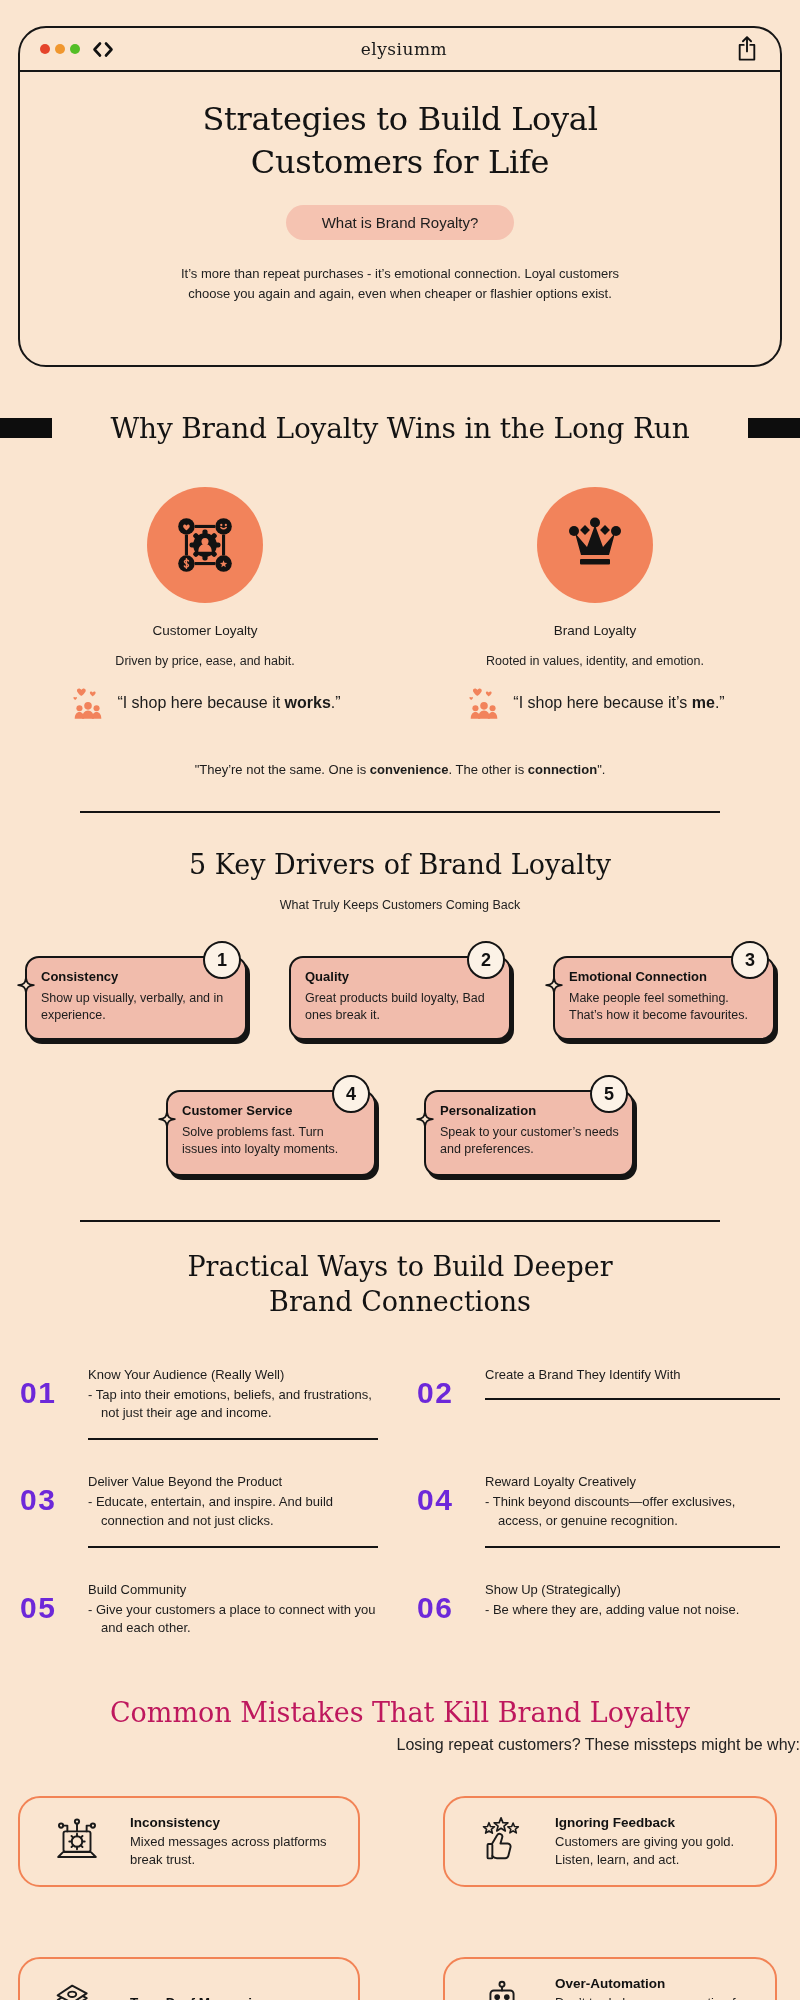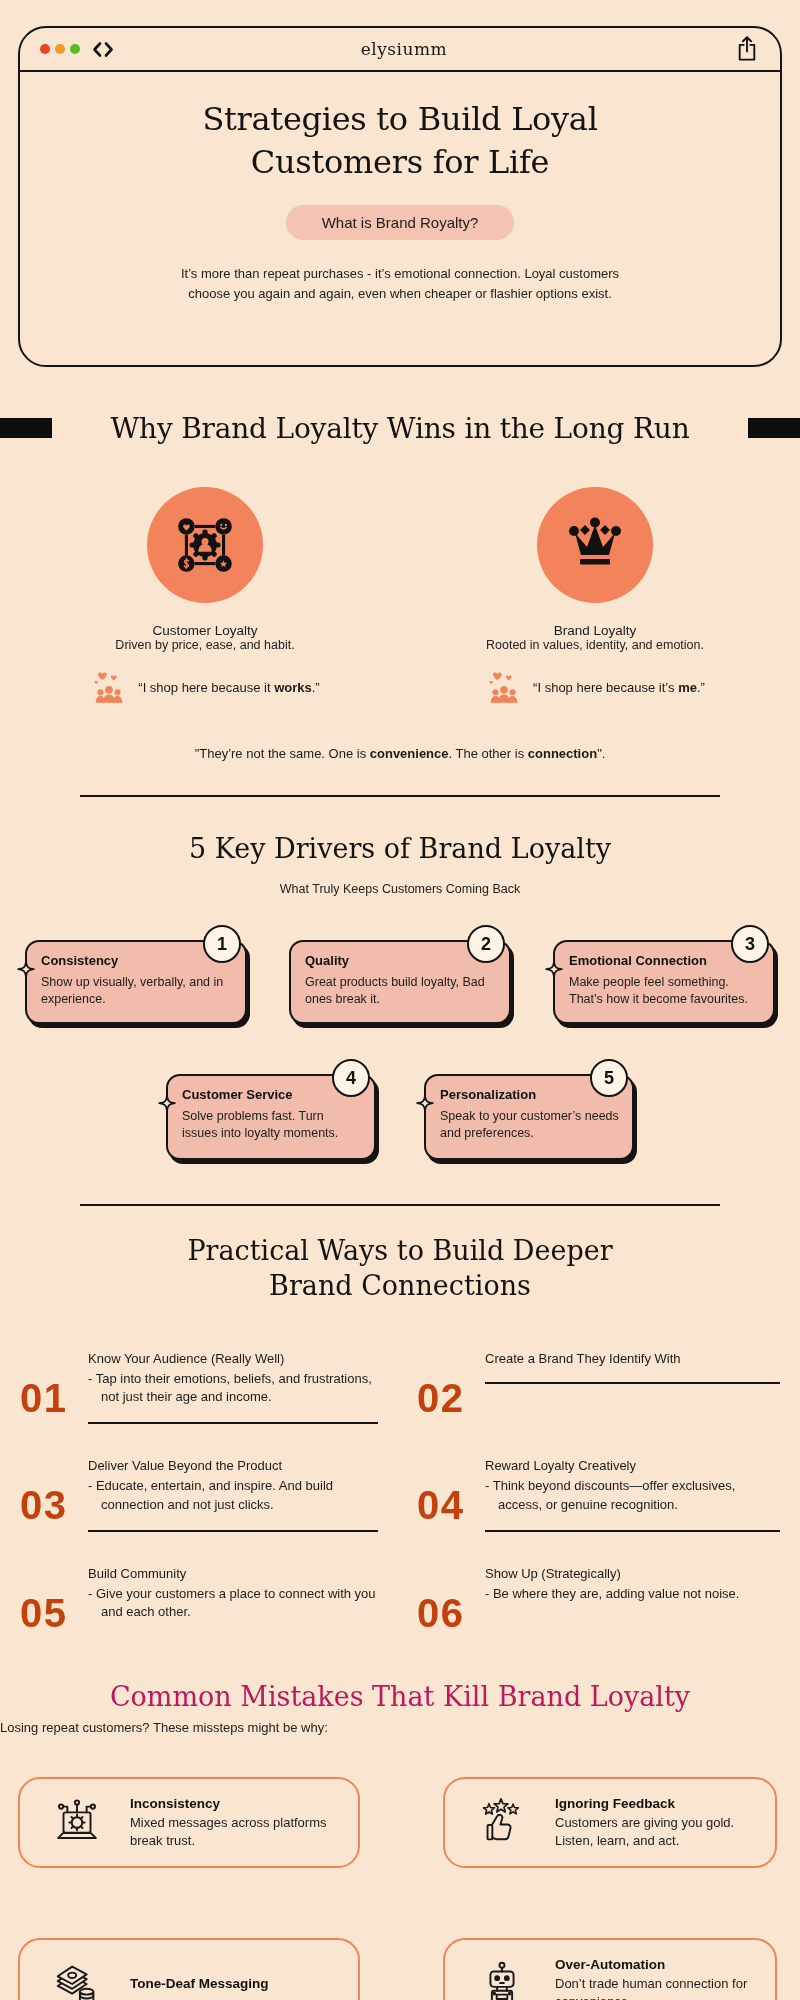--- a/index.html
+++ b/index.html
@@ -47,22 +47,22 @@
   .band-bar.right{right:0;width:52px;}
   .why-heading{font-size:28px;letter-spacing:-0.2px;color:#131313;}
 
   .loyalty-cols{display:flex;justify-content:space-between;padding:0 45px;margin-top:40px;}
   .lcol{width:320px;display:flex;flex-direction:column;align-items:center;text-align:center;}
   .big-circle{
     width:116px;height:116px;border-radius:50%;background:#F2835B;
     display:flex;align-items:center;justify-content:center;
   }
   .lcol-title{margin-top:20px;font-size:13.5px;color:#1b1b1b;}
-  .lcol-sub{margin-top:0;font-size:12.5px;color:#222;}
-  .quote-row{margin-top:16px;display:flex;align-items:center;gap:10px;font-size:13px;color:#1b1b1b;}
+  .lcol-sub{margin-top:16px;font-size:12.5px;color:#222;}
+  .quote-row{margin-top:16px;display:flex;align-items:center;gap:10px;font-size:16px;color:#1b1b1b;}
   .compare-line{margin-top:40px;text-align:center;font-size:13px;color:#1b1b1b;}
 
   .rule{height:0;border:none;border-top:2.5px solid #141414;margin:34px 80px 0;}
 
   
   .drv-heading{margin-top:36px;text-align:center;font-size:27px;color:#131313;}
   .drv-sub{margin-top:18px;text-align:center;font-size:12.5px;color:#222;}
   .cards-row{display:flex;}
   .cards-row.r1{margin:44px 25px 0;gap:42px;}
   .cards-row.r2{margin:50px auto 0;width:468px;gap:48px;}
@@ -83,31 +83,31 @@
   .sparkle{position:absolute;left:-13px;top:18px;width:24px;height:24px;}
 
   
   .prac-heading{margin-top:28px;text-align:center;font-size:27px;line-height:1.28;color:#131313;}
   .prac-grid{
     margin:48px 20px 0;display:grid;grid-template-columns:358px 363px;
     justify-content:space-between;row-gap:34px;
   }
   .pitem{display:flex;align-items:flex-start;}
   .pnum{
-    width:42px;margin-top:25px;margin-right:26px;flex:none;
-    font-size:40px;font-weight:bold;letter-spacing:1.5px;color:#c2410c;
+    width:42px;margin-top:9px;margin-right:26px;flex:none;
+    font-size:30px;font-weight:bold;letter-spacing:1.5px;color:#6d28d9;
   }
   .pbody{flex:1;padding-bottom:16px;border-bottom:2px solid #141414;}
   .pitem.no-line .pbody{border-bottom:none;}
   .ptitle{font-size:13px;color:#1b1b1b;}
   .ptext{margin-top:4px;font-size:13px;line-height:1.4;color:#1d1d1d;padding-left:13px;text-indent:-13px;}
 
   
   .mis-heading{margin-top:44px;text-align:center;font-size:27px;color:#be185d;}
-  .mis-sub{margin-top:8px;text-align:left;font-size:13px;color:#222;}
+  .mis-sub{margin-top:8px;text-align:right;font-size:16px;color:#222;}
   .mis-grid{
     margin:42px 23px 0 18px;display:grid;grid-template-columns:342px 334px;
     justify-content:space-between;row-gap:70px;
   }
   .mcard{
     height:91px;box-sizing:border-box;border:2.5px solid #F28355;border-radius:22px;
     display:flex;align-items:center;padding:0 14px 0 30px;gap:26px;background:transparent;
   }
   .micon{flex:none;width:54px;display:flex;justify-content:center;}
   .mtext{width:210px;}

